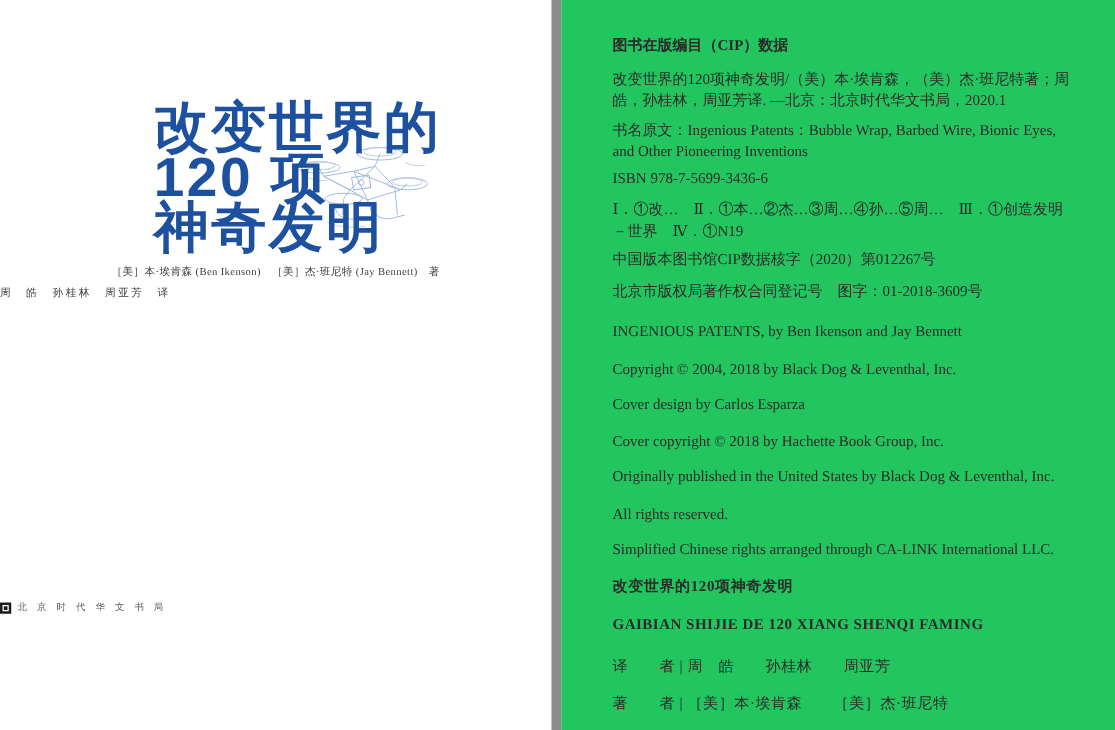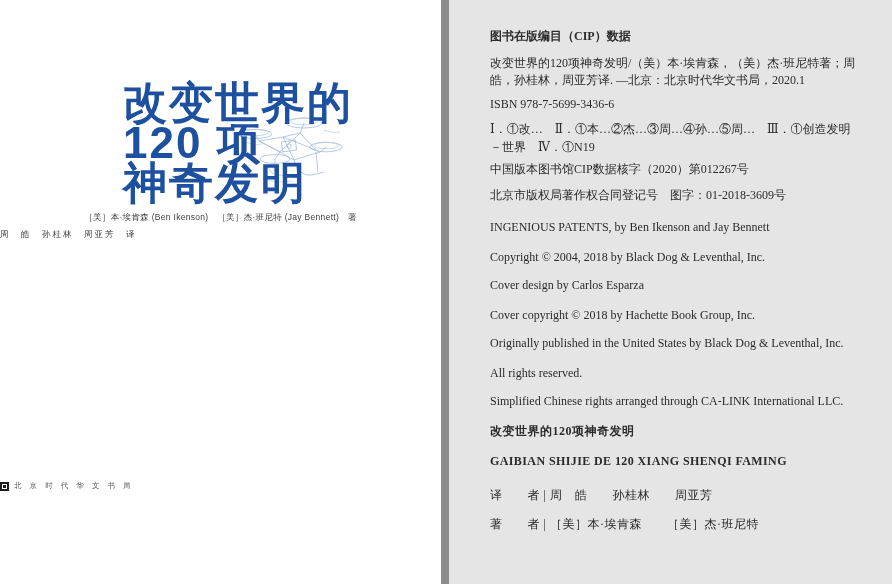--- a/index.html
+++ b/index.html
@@ -5,34 +5,34 @@
   html,body{margin:0;padding:0;}
   body{
     width:892px;height:584px;overflow:hidden;background:#ffffff;
     font-family:"Liberation Serif","DejaVu Serif",serif;
     color:#2b2b2b;position:relative;
   }
   
   .spread{position:absolute;inset:0;display:flex;}
   .page-left{position:relative;width:441px;height:584px;background:#ffffff;flex:none;}
   .gutter{width:8px;height:584px;background:#8c8c8c;flex:none;}
-  .page-right{position:relative;flex:1;height:584px;background:#e5e5e5;
+  .page-right{position:relative;flex:1;height:584px;background:#22c55e;
     box-sizing:border-box;padding:28px 30px 0 41px;}
   
   .cover-title{
     position:absolute;left:123px;top:83px;
     font-family:"Liberation Sans","DejaVu Sans",sans-serif;
     font-weight:bold;color:#1d509f;font-size:44px;line-height:40px;
     letter-spacing:2px;white-space:nowrap;z-index:2;
   }
   .drone{position:absolute;left:228px;top:110px;width:122px;height:80px;z-index:1;}
   .cover-byline{
     position:absolute;left:0;top:212px;width:441px;text-align:center;
     font-size:8.5px;color:#3c3c3c;letter-spacing:.3px;
-    font-family:Liberation Sans, sans-serif;
+    font-family:Liberation Serif, serif;
   }
   .cover-translators{
     position:absolute;left:0;top:229px;width:441px;text-align:left;
     font-size:8.5px;color:#3c3c3c;letter-spacing:2px;
     font-family:"Liberation Sans","DejaVu Sans",sans-serif;
   }
   .publisher-row{
     position:absolute;left:0;top:481px;width:441px;
     display:flex;align-items:center;gap:5px;
   }
@@ -111,20 +111,21 @@
     </div>
   </div>
 
   <div class="gutter"></div>
 
   <div class="page-right">
 
     <p class="cip-header">图书在版编目（CIP）数据</p>
 
     <p class="mb6">改变世界的120项神奇发明/（美）本·埃肯森，（美）杰·班尼特著；周皓，孙桂林，周亚芳译. —北京：北京时代华文书局，2020.1</p>
+    <p class="mb3">书名原文：Ingenious Patents：Bubble Wrap, Barbed Wire, Bionic Eyes, and Other Pioneering Inventions</p>
     <p class="mb8">ISBN 978-7-5699-3436-6</p>
     <p class="mb5">Ⅰ．①改…　Ⅱ．①本…②杰…③周…④孙…⑤周…　Ⅲ．①创造发明－世界　Ⅳ．①N19</p>
     <p class="mb8">中国版本图书馆CIP数据核字（2020）第012267号</p>
     <p class="mb15">北京市版权局著作权合同登记号　图字：01-2018-3609号</p>
     <p class="mb12">INGENIOUS PATENTS, by Ben Ikenson and Jay Bennett</p>
     <p class="mb11">Copyright © 2004, 2018 by Black Dog &amp; Leventhal, Inc.</p>
     <p class="mb12">Cover design by Carlos Esparza</p>
     <p class="mb11">Cover copyright © 2018 by Hachette Book Group, Inc.</p>
     <p class="mb12">Originally published in the United States by Black Dog &amp; Leventhal, Inc.</p>
     <p class="mb11">All rights reserved.</p>

